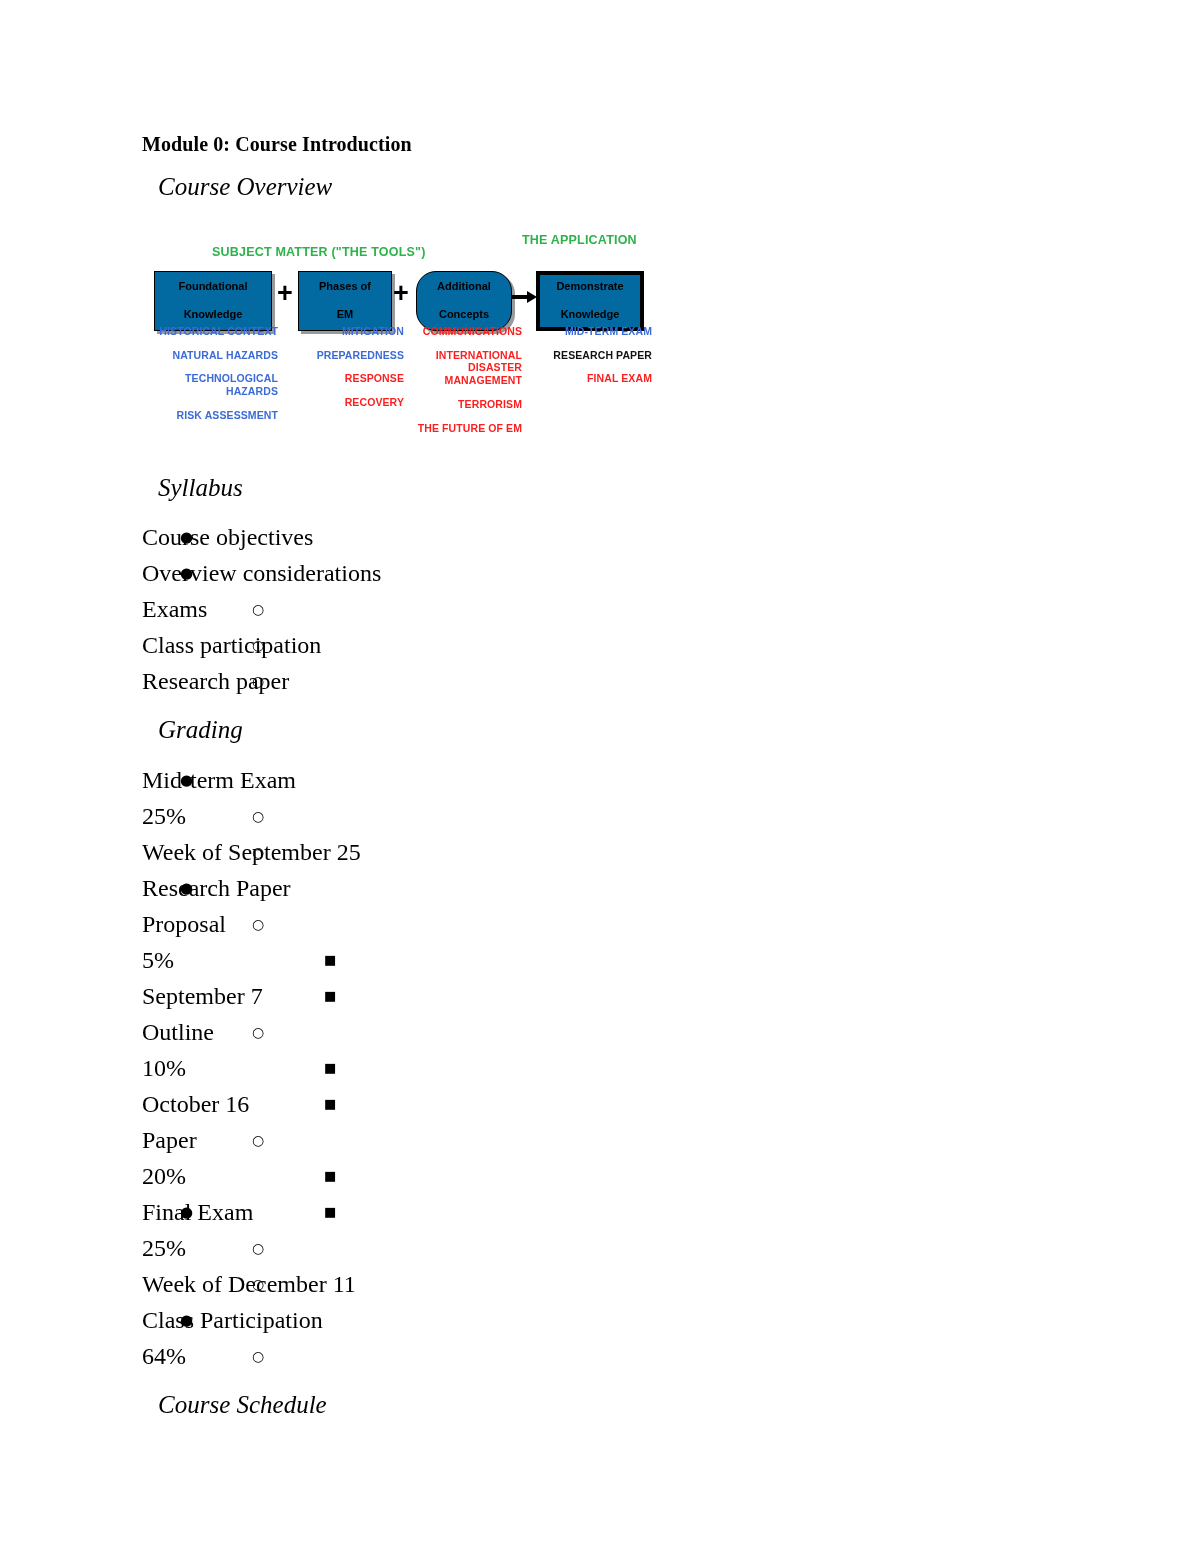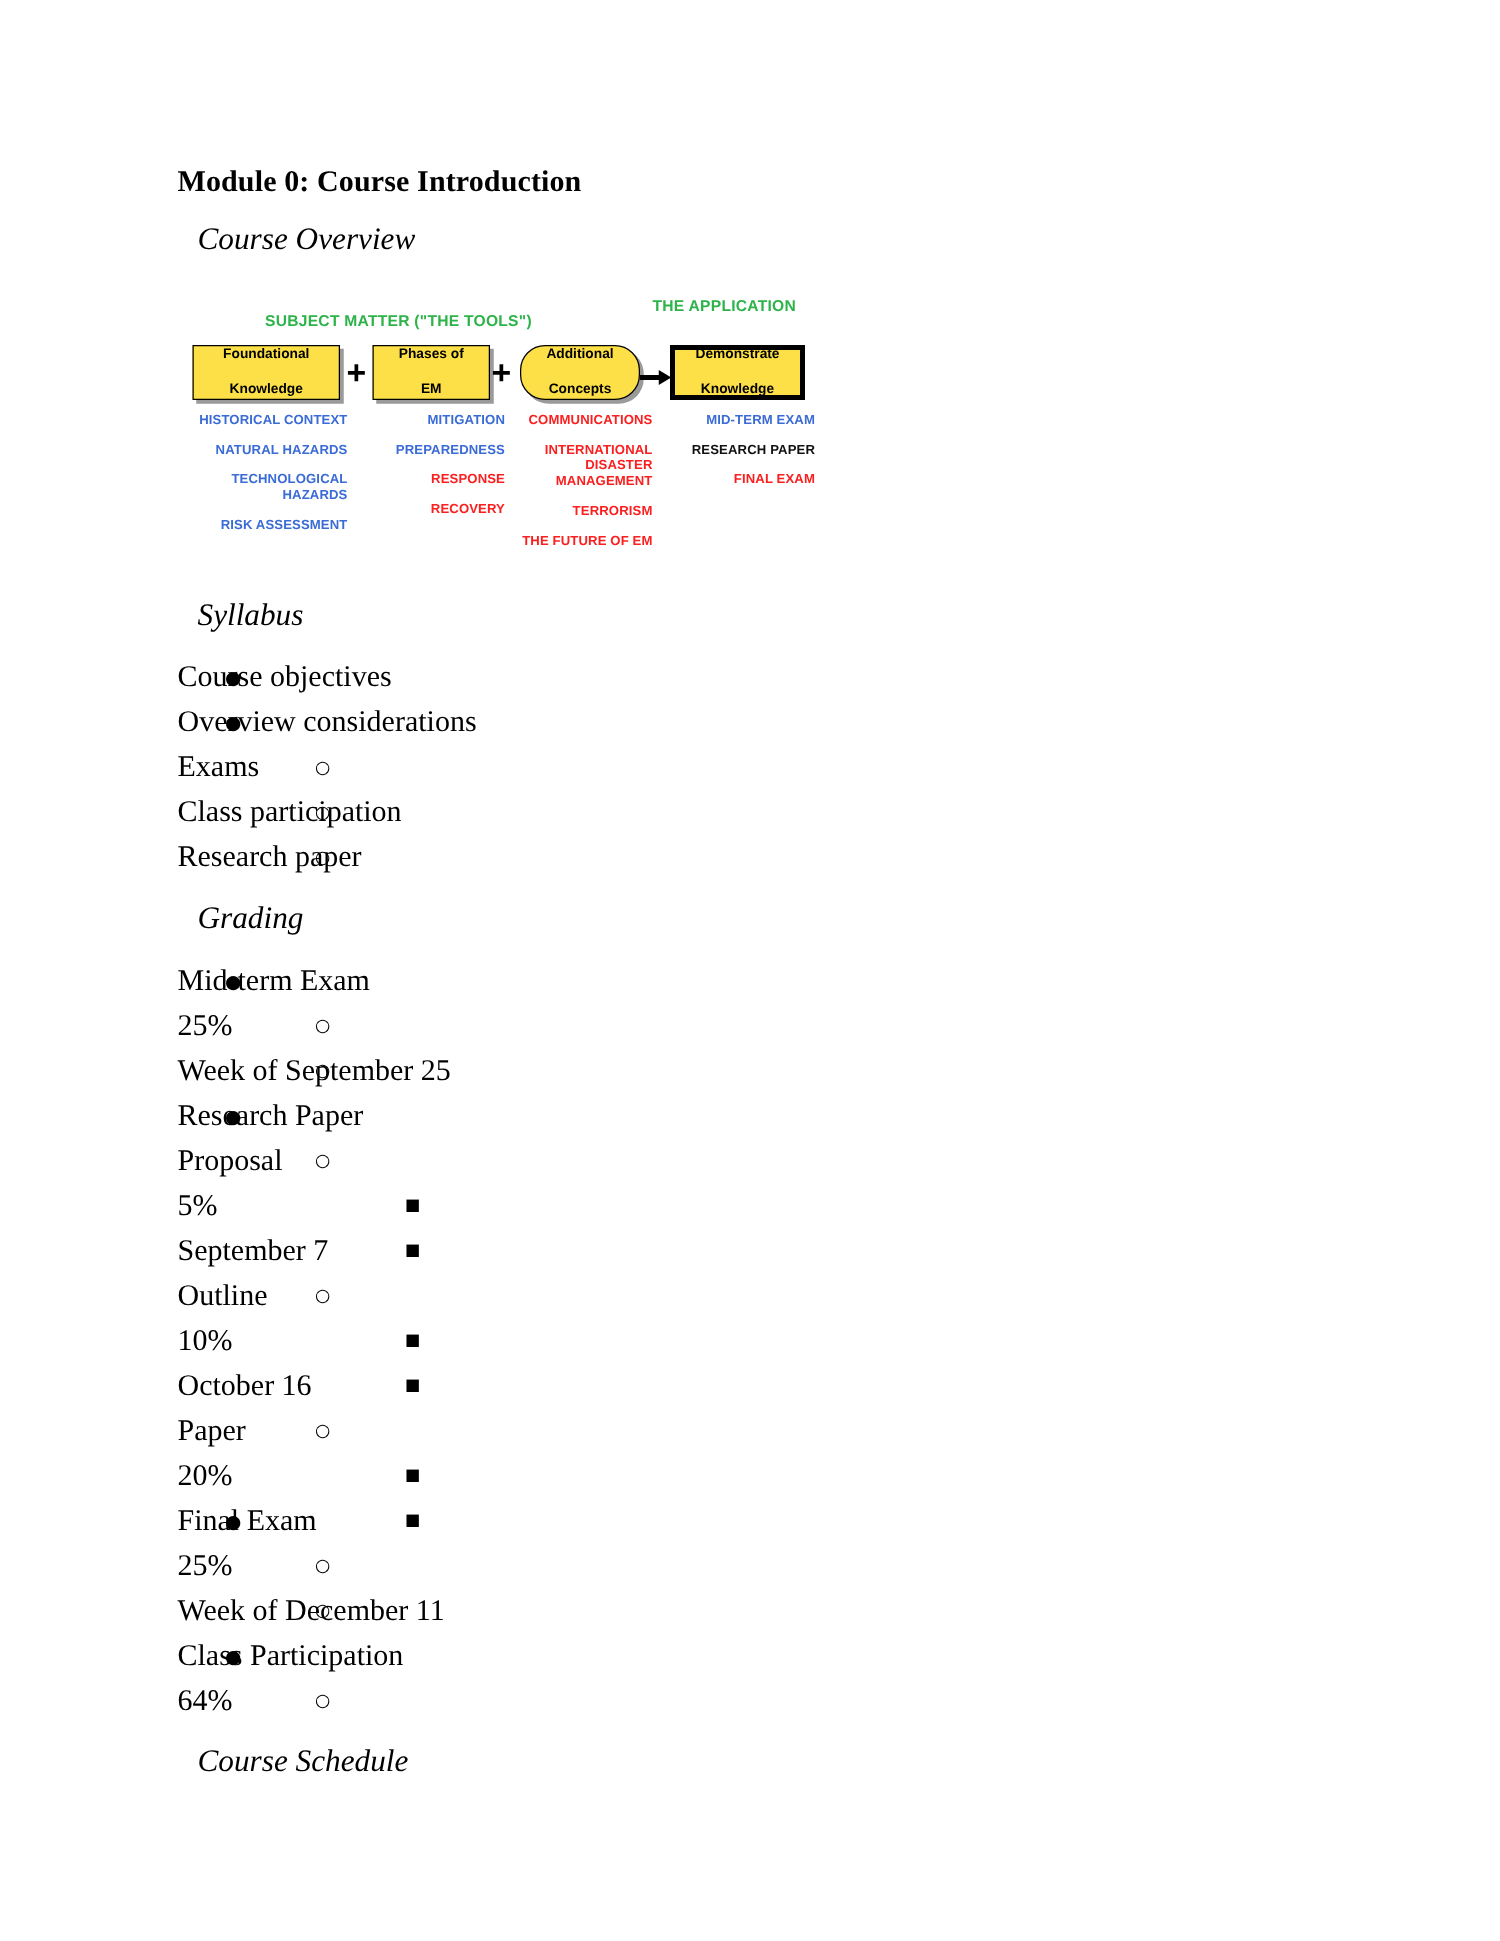--- a/index.html
+++ b/index.html
@@ -25,21 +25,21 @@
 
   .content {
     position: absolute;
     left: 142px;
     top: 132px;
     width: 930px;
   }
 
   
   .doc-title {
-    font-size: 24px;
+    font-size: 20px;
     font-weight: bold;
     letter-spacing: 0.1px;
     line-height: 1.22;
     margin: 0 0 4px 0;
   }
   .sub-head {
     font-size: 25px;
     font-style: italic;
     font-weight: normal;
     line-height: 1.22;
@@ -69,22 +69,22 @@
   .boxrow {
     position: absolute;
     left: 0;
     top: 52px;
     width: 490px;
     height: 46px;
   }
   .node {
     position: absolute;
     top: 0;
-    height: 44px;
-    background: #fde047;
+    height: 60px;
+    background: #0369a1;
     border: 1.5px solid #000000;
     box-shadow: 3px 3px 0 0 #9a9a9a;
     box-sizing: border-box;
     display: flex;
     align-items: center;
     justify-content: center;
   }
   .node.emphasis {
     border: 4px solid #000000;
     box-shadow: none;

